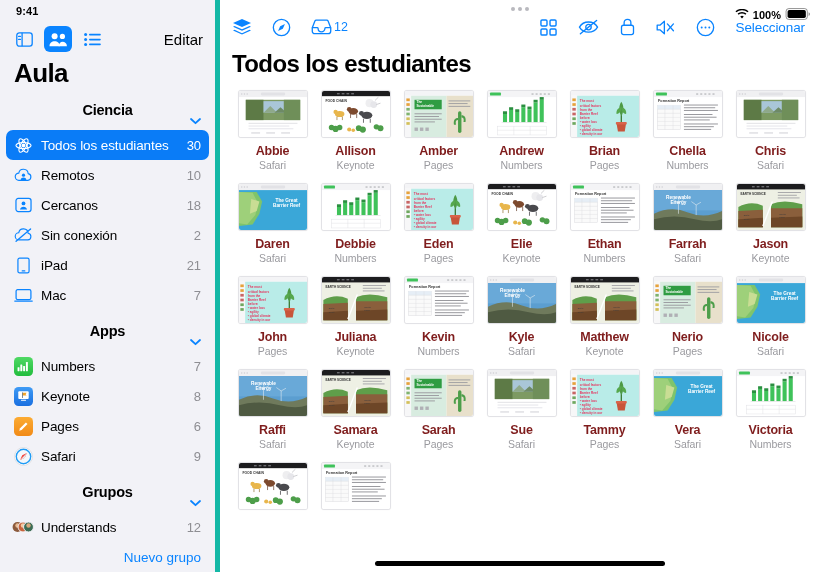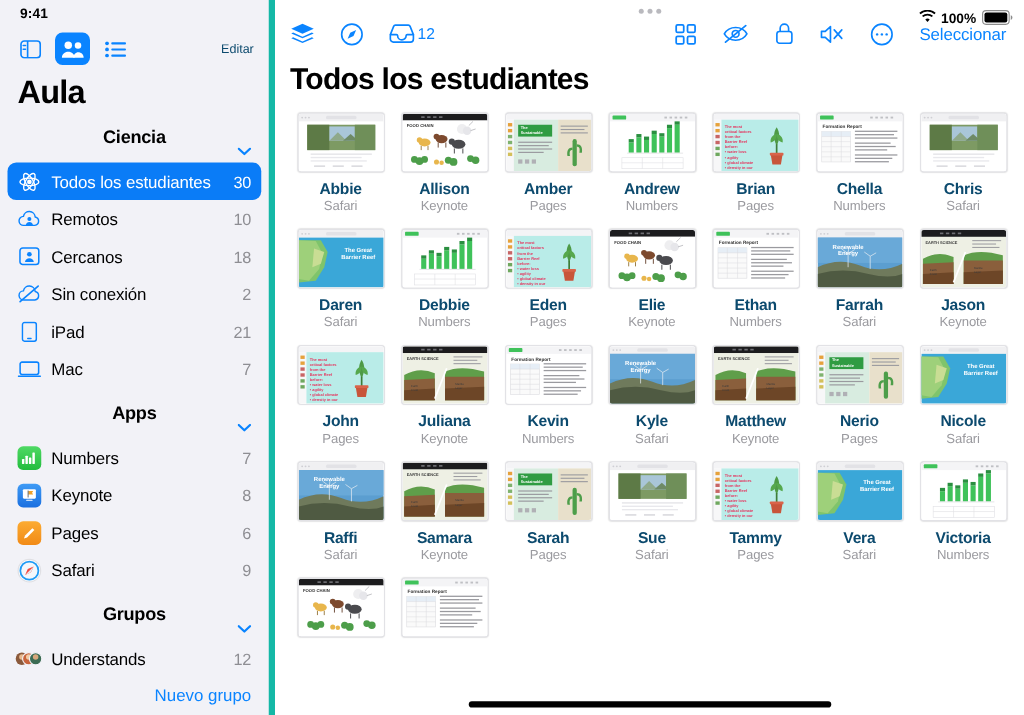--- a/index.html
+++ b/index.html
@@ -47,22 +47,22 @@
   }
   .tb-btn {
     width: 28px; height: 26px;
     display: flex; align-items: center; justify-content: center;
     border-radius: 6px;
     color: #0a84ff;
   }
   .tb-btn.active { background: #0a84ff; color: #fff; }
   .sb-edit {
     margin-left: auto;
-    color: #0c4a6e;
-    font-size: 10px;
+    color: #000000;
+    font-size: 15px;
   }
   .sb-title {
     font-size: 26px;
     font-weight: bold;
     letter-spacing: -0.6px;
     padding: 2px 0 6px 14px;
     color: #000;
   }
   .sb-scroll {
     flex: 1;
@@ -173,21 +173,21 @@
     background: #fff;
     overflow: hidden;
     position: relative;
     box-shadow: 0 0 1px rgba(0,0,0,.1);
   }
   .thumb svg { display: block; width: 100%; height: 100%; }
   .cell .nm {
     margin-top: 6px;
     font-size: 12.5px;
     font-weight: bold;
-    color: #0c4a6e;
+    color: #7f1d1d;
     letter-spacing: -0.2px;
     line-height: 14px;
   }
   .cell .app {
     margin-top: 1px;
     font-size: 10.5px;
     color: #9a9a9f;
     letter-spacing: -0.1px;
     line-height: 12px;
   }

